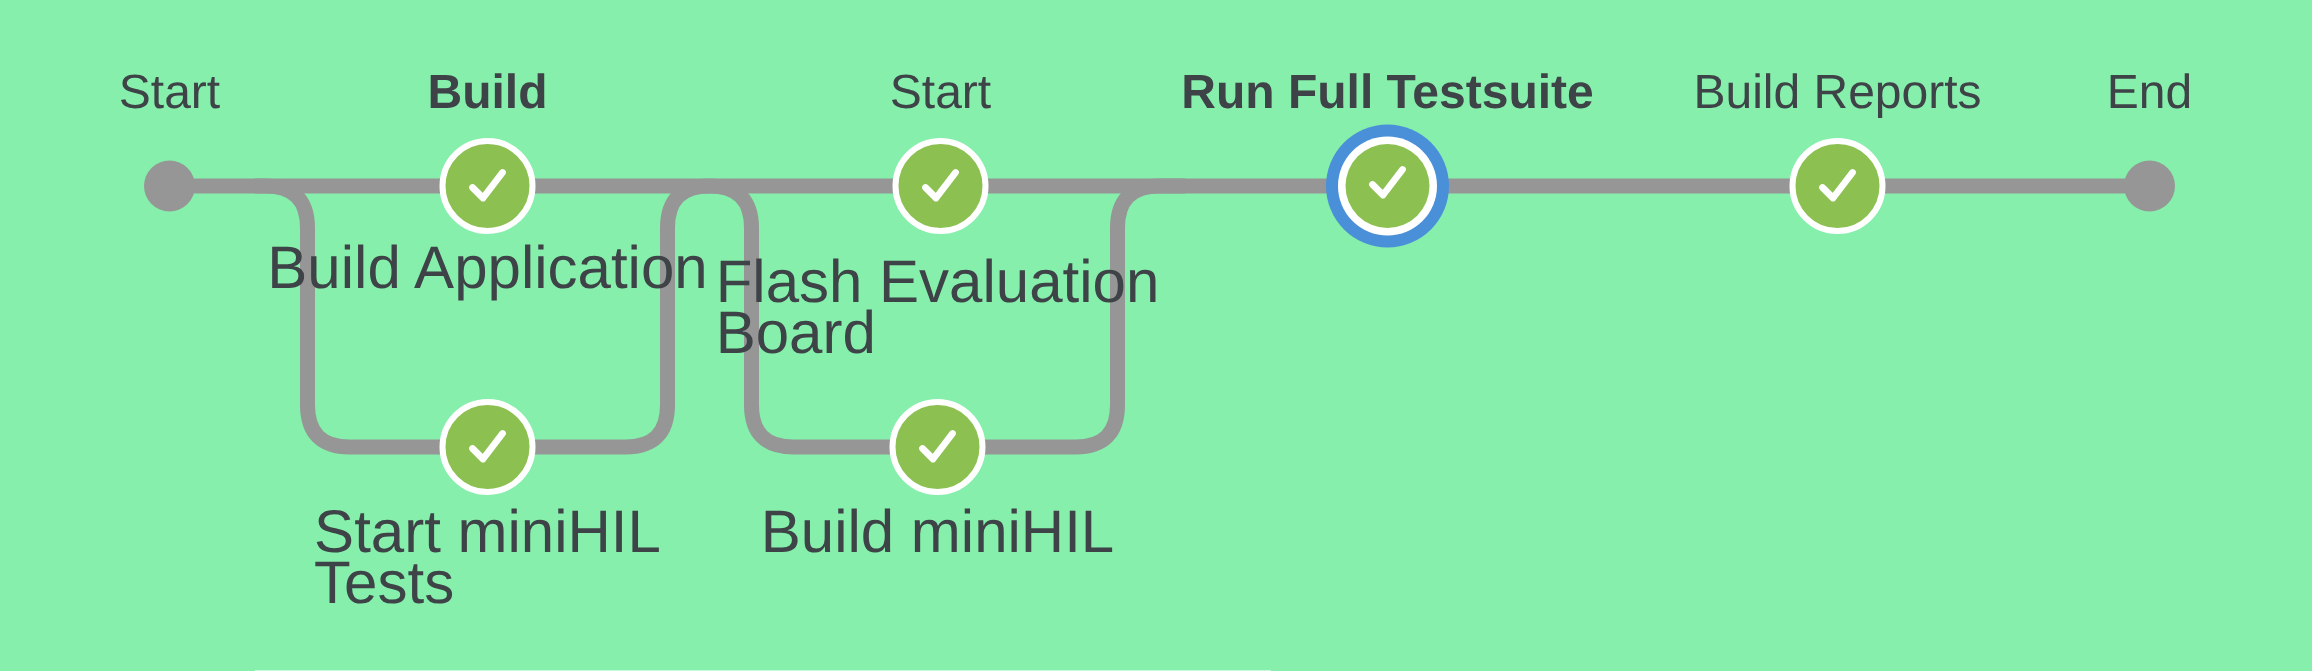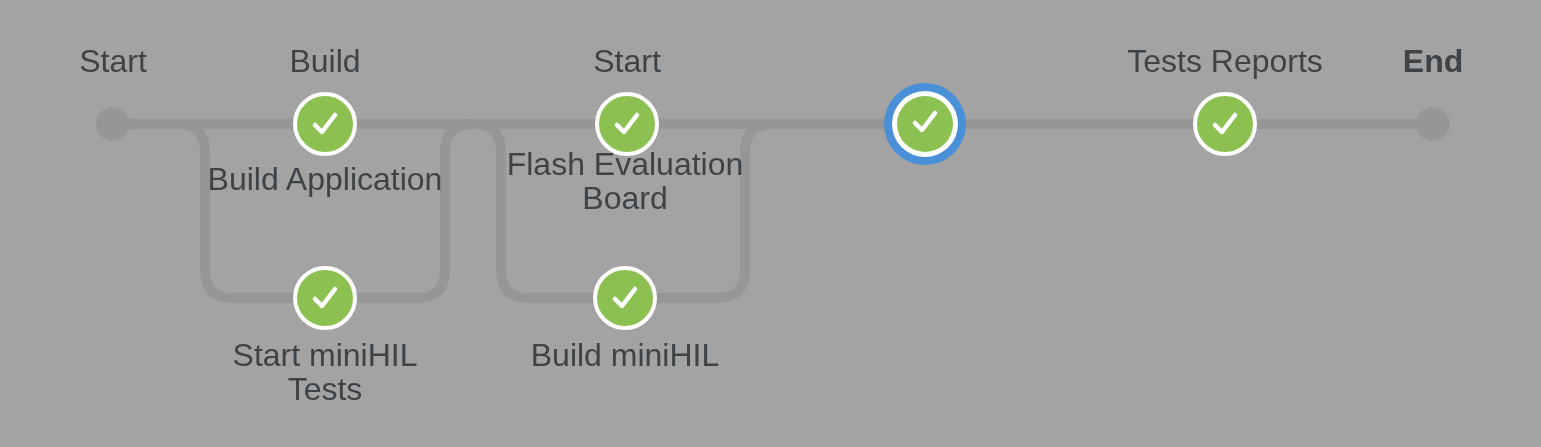--- a/index.html
+++ b/index.html
@@ -5,21 +5,21 @@
   html, body {
     margin: 0;
     padding: 0;
     background: #ffffff;
     font-family: "Liberation Sans", "DejaVu Sans", sans-serif;
   }
   .canvas {
     position: relative;
     width: 1541px;
     height: 447px;
-    background: #a3a3a3;
+    background: #86efac;
     overflow: hidden;
   }
   svg.connectors {
     position: absolute;
     left: 0; top: 0;
     width: 1541px;
     height: 447px;
   }
   .edge {
     stroke: #969696;
@@ -82,45 +82,46 @@
     font-size: 32px;
     line-height: 38px;
     color: #3E4347;
     white-space: nowrap;
     text-align: center;
   }
   .stage-title.selected { font-weight: 700; }
   .step-label {
     position: absolute;
     transform: translateX(-50%);
-    font-size: 32px;
+    font-size: 40px;
     line-height: 34px;
     color: #3E4347;
     white-space: pre-line;
-    text-align: center;
+    text-align: left;
   }
 </style>
 </head>
 <body>
 
 <div class="canvas">
 
   <svg class="connectors" viewBox="0 0 1541 447" aria-hidden="true">
     <path class="edge" d="M113,124 H1433"></path>
     <path class="edge" d="M170,124 H177 Q205,124 205,152 V270 Q205,298 233,298 H417 Q445,298 445,270 V152 Q445,124 473,124 Q501,124 501,152 V270 Q501,298 529,298 H717 Q745,298 745,270 V152 Q745,124 773,124 H790"></path>
   </svg>
 
   <div class="dot" style="left:96px; top:107px;"></div>
   <div class="dot" style="left:1416px; top:107px;"></div>
 
   <div class="stage-title" style="left:113px; top:42px;">Start</div>
-  <div class="stage-title" style="left:325px; top:42px;">Build</div>
+  <div class="stage-title" style="left:325px; top:42px;font-weight:bold;">Build</div>
   <div class="stage-title" style="left:627px; top:42px;">Start</div>
-  <div class="stage-title" style="left:1225px; top:42px;">Tests Reports</div>
-  <div class="stage-title" style="left:1433px; top:42px;font-weight:bold;">End</div>
+  <div class="stage-title selected" style="left:925px; top:42px;">Run Full Testsuite</div>
+  <div class="stage-title" style="left:1225px; top:42px;">Build Reports</div>
+  <div class="stage-title" style="left:1433px; top:42px;">End</div>
 
   <div class="node" style="left:293px; top:92px;">
     <span>
       <svg width="34" height="30" viewBox="0 0 34 30">
           <path d="M7,16 L14,23 L27,6" stroke="#ffffff" stroke-width="4.5" fill="none" stroke-linecap="round" stroke-linejoin="round"></path>
         </svg>
     </span>
   </div>
 
   <div class="node" style="left:293px; top:266px;">
@@ -163,17 +164,17 @@
     <span>
       <svg width="34" height="30" viewBox="0 0 34 30">
           <path d="M7,16 L14,23 L27,6" stroke="#ffffff" stroke-width="4.5" fill="none" stroke-linecap="round" stroke-linejoin="round"></path>
         </svg>
     </span>
   </div>
 
   <div class="step-label" style="left:325px; top:162px;">Build Application</div>
   <div class="step-label" style="left:325px; top:338px;">Start miniHIL
 Tests</div>
-  <div class="step-label" style="left:625px; top:147px;">Flash Evaluation
+  <div class="step-label" style="left:625px; top:171px;">Flash Evaluation
 Board</div>
   <div class="step-label" style="left:625px; top:338px;">Build miniHIL</div>
 
 </div>
 
 </body></html>

